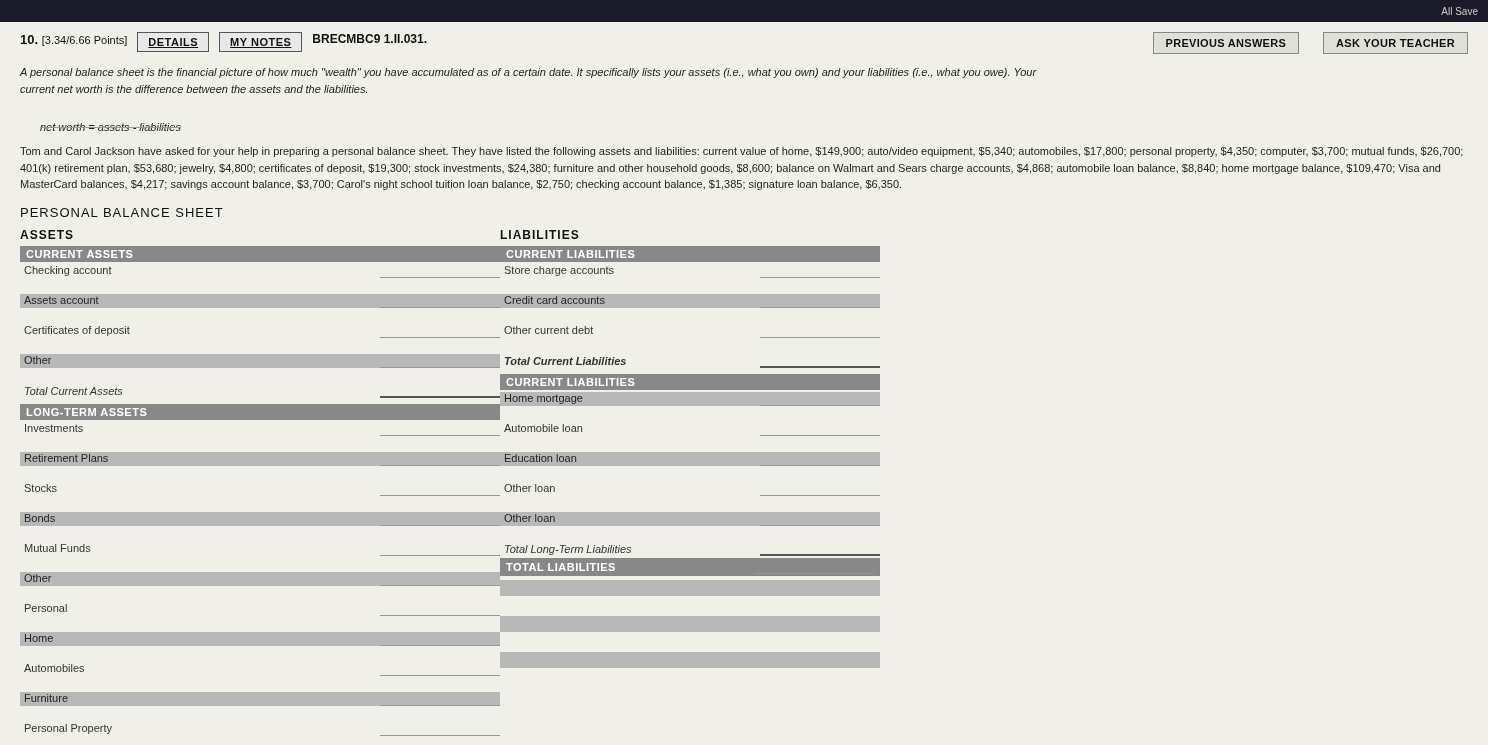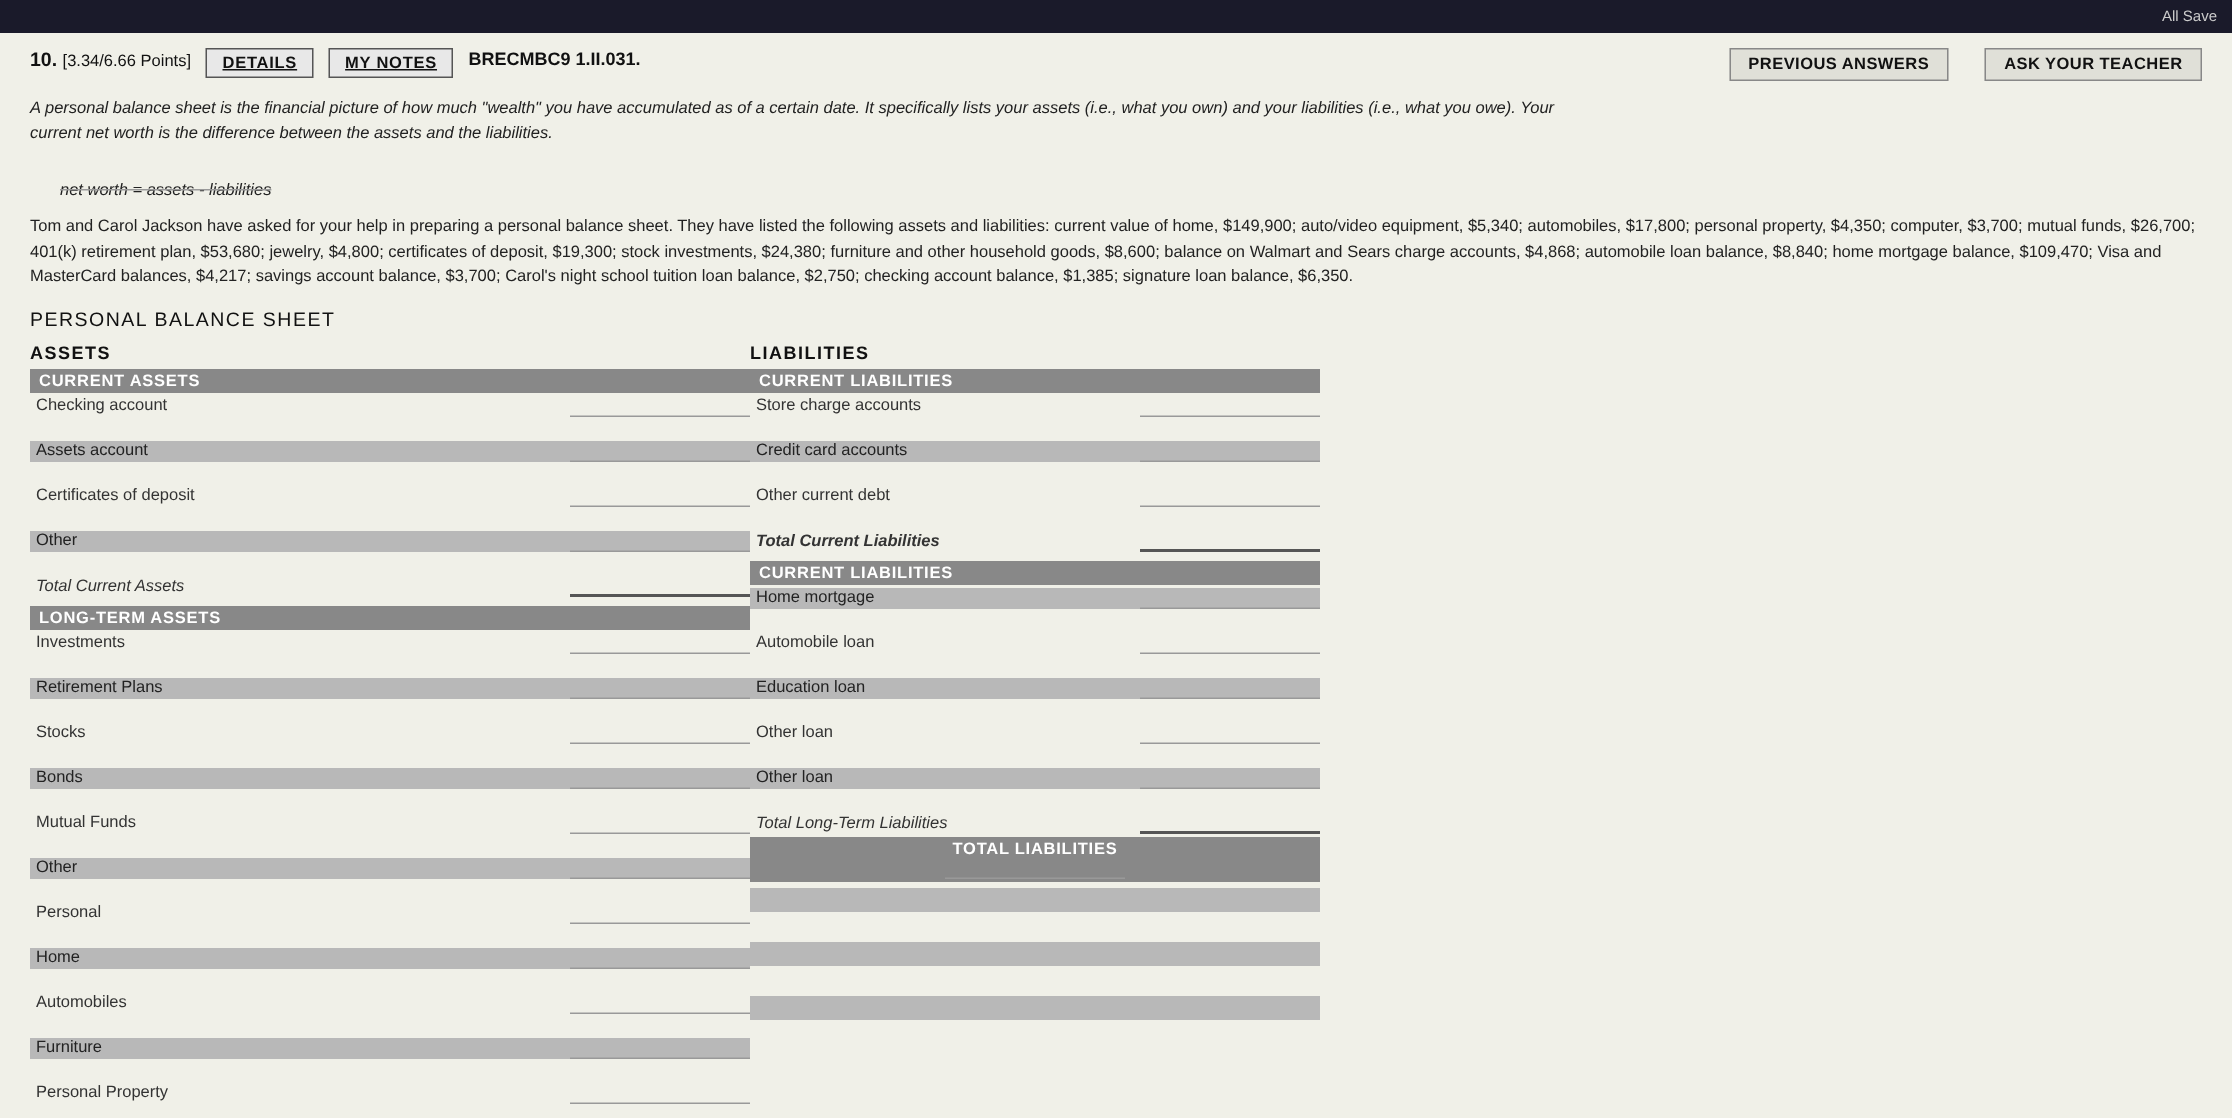--- a/index.html
+++ b/index.html
@@ -344,21 +344,21 @@
         </div>
         <div class="row-item shaded-row">
           <span class="row-label">Other loan</span>
           <input class="row-input" type="text" style="">
         </div>
         <div class="total-row">
           <span class="total-label">Total Long-Term Liabilities</span>
           <input class="total-input" type="text" style="">
         </div>
 
-        <div style="background:#888; padding:2px 6px; margin-top:2px; display:flex; align-items:center;flex-direction:column;">
+        <div style="background:#888; padding:2px 6px; margin-top:2px; display:flex; align-items:center;">
           <span style="font-weight:bold; font-size:11px; color:#fff; flex:1; letter-spacing:0.5px;">TOTAL LIABILITIES</span>
           <input class="row-input" type="text" style="background: transparent;">
         </div>
 
         <div style="background:#b8b8b8; height:16px; margin-top:4px;"></div>
         <div style="height:16px; margin-top:2px;"></div>
         <div style="background:#b8b8b8; height:16px; margin-top:2px;"></div>
         <div style="height:16px; margin-top:2px;"></div>
         <div style="background:#b8b8b8; height:16px; margin-top:2px;"></div>
       </div>

